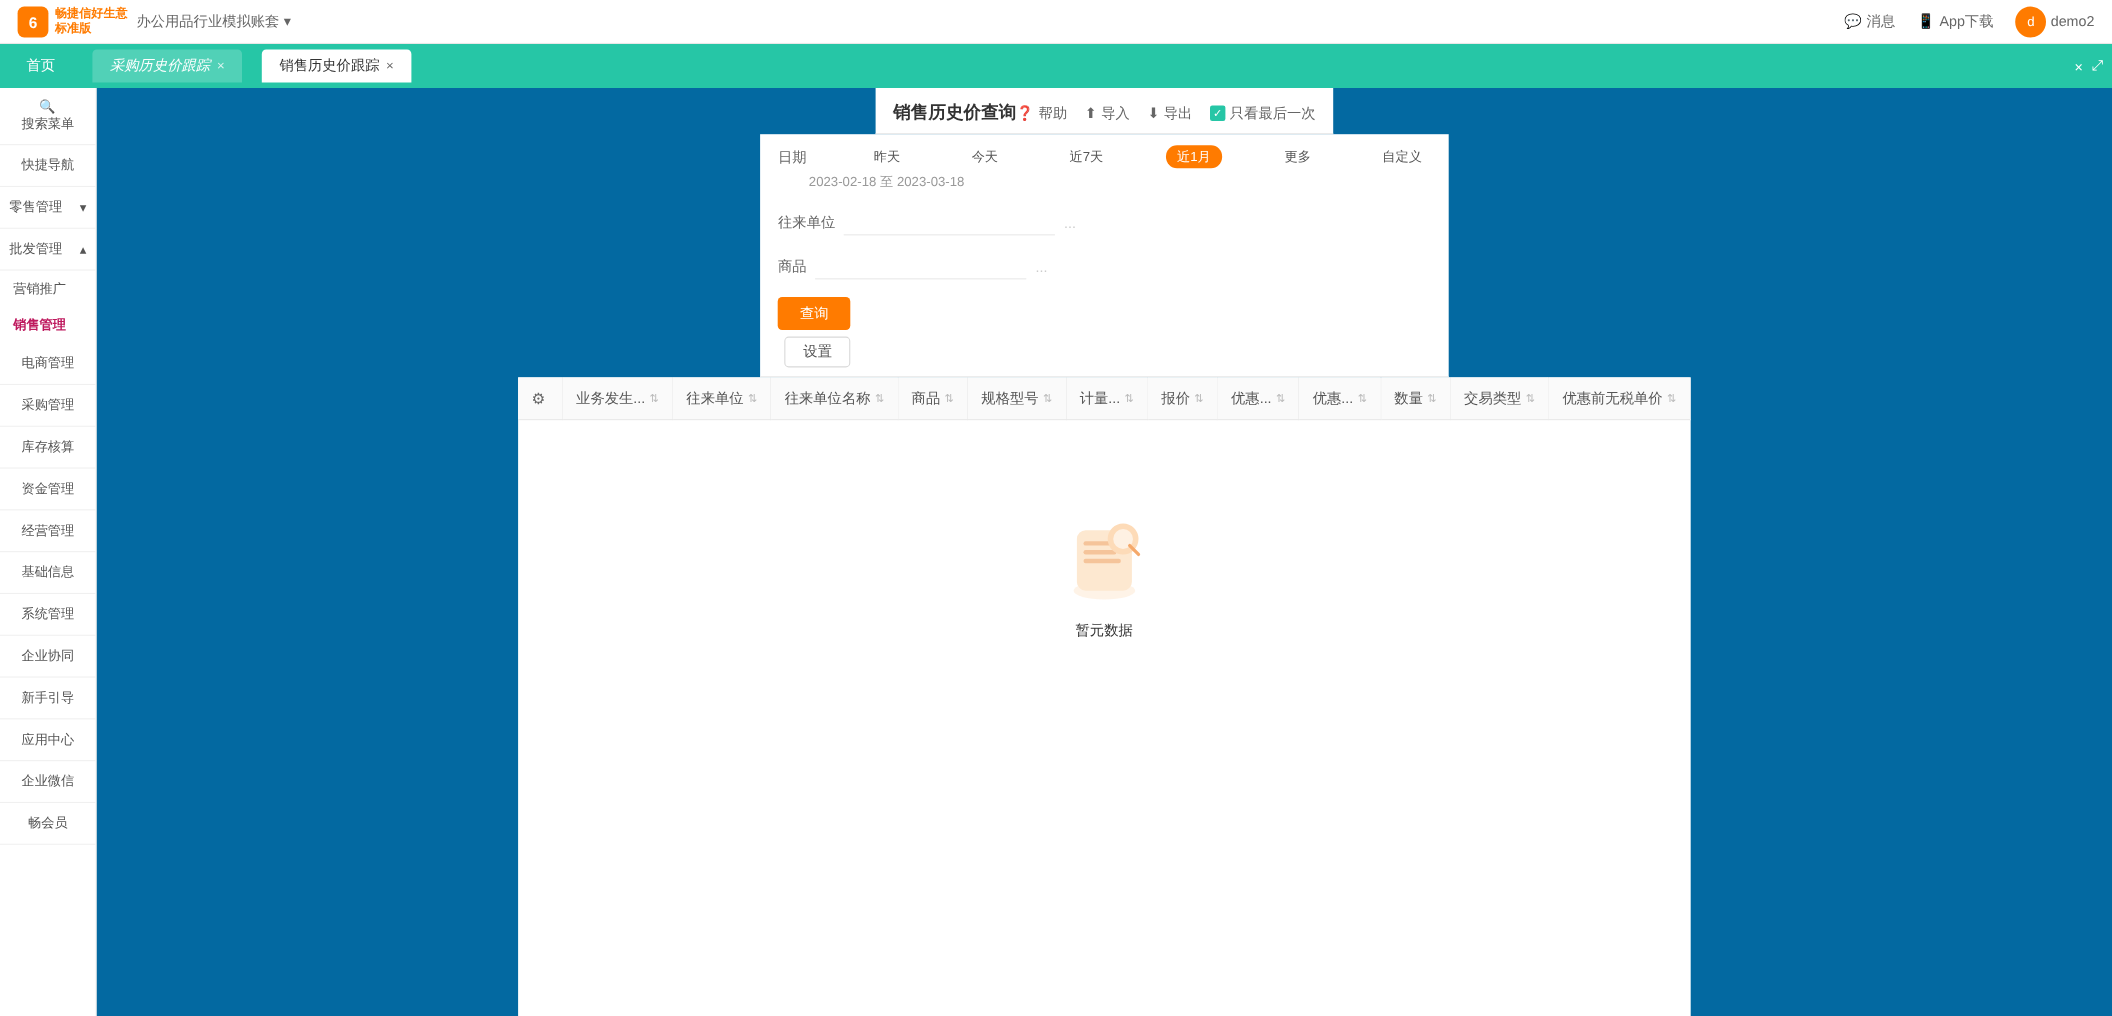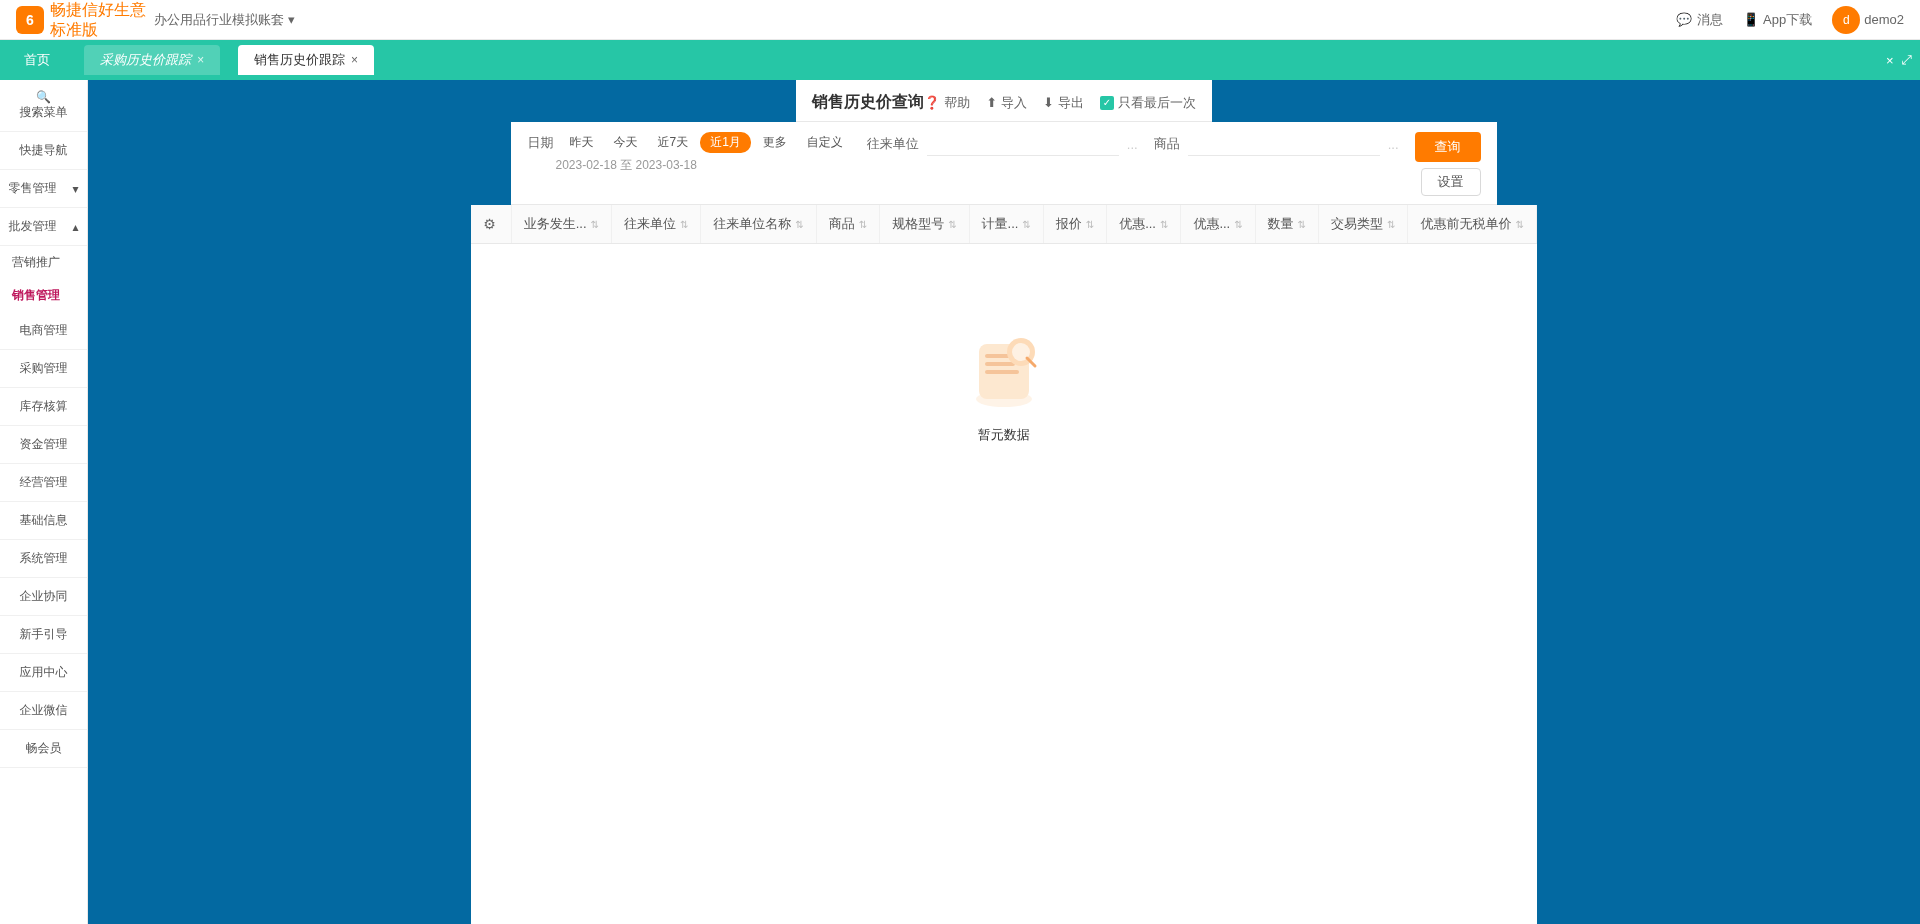--- a/index.html
+++ b/index.html
@@ -3,21 +3,21 @@
   <meta charset="utf-8">
   <style>
     * { margin: 0; padding: 0; box-sizing: border-box; }
     body { font-family: 'Microsoft YaHei', 'PingFang SC', sans-serif; font-size: 13px; background: #f5f5f5; color: #333; width: 1920px; height: 924px; overflow: hidden; display: flex; flex-direction: column; }
 
     
     .top-bar { height: 40px; background: #fff; display: flex; align-items: center; justify-content: space-between; padding: 0 16px; border-bottom: 1px solid #e8e8e8; flex-shrink: 0; }
     .top-bar-left { display: flex; align-items: center; gap: 8px; }
     .logo-area { display: flex; align-items: center; gap: 6px; }
     .logo-icon { width: 28px; height: 28px; background: #ff7b00; border-radius: 6px; display: flex; align-items: center; justify-content: center; color: #fff; font-size: 14px; font-weight: bold; }
-    .logo-text { font-size: 16px; color: #ff7b00; line-height: 1.2; }
+    .logo-text { font-size: 11px; color: #ff7b00; line-height: 1.2; font-weight: bold; }
     .industry-selector { display: flex; align-items: center; gap: 4px; font-size: 13px; color: #666; cursor: pointer; }
     .top-bar-right { display: flex; align-items: center; gap: 20px; }
     .top-bar-btn { display: flex; align-items: center; gap: 4px; color: #666; font-size: 13px; cursor: pointer; }
     .user-avatar { width: 28px; height: 28px; border-radius: 50%; background: #ff7b00; display: flex; align-items: center; justify-content: center; color: #fff; font-size: 12px; }
 
     
     .tab-bar { height: 40px; background: #26c6a6; display: flex; align-items: center; padding: 0 8px; flex-shrink: 0; gap: 18px; }
     .tab { height: 30px; padding: 0 16px; border-radius: 4px 4px 0 0; display: flex; align-items: center; gap: 6px; font-size: 13px; cursor: pointer; }
     .tab-home { background: transparent; color: #fff; }
     .tab-active { background: #fff; color: #333; }
@@ -40,21 +40,21 @@
     .content { flex: 1; display: flex; flex-direction: column; overflow: hidden; background: #0369a1; align-items: center; }
 
     
     .page-header { background: #fff; padding: 12px 16px 8px; border-bottom: 1px solid #e8e8e8; display: flex; align-items: center; justify-content: space-between; flex-shrink: 0; }
     .page-title { font-size: 16px; font-weight: bold; color: #333; }
     .page-header-right { display: flex; align-items: center; gap: 16px; color: #666; font-size: 13px; }
     .header-btn { display: flex; align-items: center; gap: 4px; cursor: pointer; }
     .checkbox-label { display: flex; align-items: center; gap: 4px; cursor: pointer; }
     .checkbox-checked { width: 14px; height: 14px; background: #26c6a6; border-radius: 2px; display: flex; align-items: center; justify-content: center; color: #fff; font-size: 10px; }
     .date-btns { display: flex; align-items: center; gap: 4px; }
-    .date-btn { padding: 2px 8px; border-radius: 3px; font-size: 12px; cursor: pointer; color: #555; }
+    .date-btn { padding: 2px 8px; border-radius: 3px; font-size: 12px; cursor: pointer; color: #555; margin-left: 45px; }
     .date-btn-active { background: #ff7b00; color: #fff; border-radius: 10px; padding: 2px 10px; }
     .filter-input { border: none; border-bottom: 1px solid #d9d9d9; padding: 4px 8px; font-size: 13px; color: #999; min-width: 180px; outline: none; background: transparent; }
     .query-btn { background: #ff7b00; color: #fff; border: none; padding: 6px 20px; border-radius: 4px; font-size: 13px; cursor: pointer; }
     .setting-btn { background: #fff; color: #555; border: 1px solid #d9d9d9; padding: 4px 16px; border-radius: 4px; font-size: 13px; cursor: pointer; }
 
     
     .table-container { flex: 1; overflow: auto; background: #fff; margin: 0; }
     .data-table { width: 100%; border-collapse: collapse; font-size: 13px; }
     .data-table th { background: #fafafa; padding: 10px 12px; text-align: left; border-bottom: 1px solid #e8e8e8; border-right: 1px solid #f0f0f0; color: #555; font-weight: normal; white-space: nowrap; position: sticky; top: 0; }
     .data-table td { padding: 10px 12px; border-bottom: 1px solid #f0f0f0; border-right: 1px solid #f5f5f5; }
@@ -205,21 +205,21 @@
           <span>导出</span>
         </div>
         <div class="checkbox-label">
           <div class="checkbox-checked">✓</div>
           <span>只看最后一次</span>
         </div>
       </div>
     </div>
 
     <div style="background:#fff; padding:10px 16px 8px; border-bottom:1px solid #e8e8e8; flex-shrink:0;">
-      <div style="display:flex; align-items:flex-start; gap:16px;">
+      <div style="display:flex; align-items:flex-start; gap:16px;flex-direction:column;">
 
         <div style="display:flex; flex-direction:column; gap:4px;">
           <div style="display:flex; align-items:center; gap:8px;">
             <span style="color:#666; font-size:13px;">日期</span>
             <div class="date-btns">
               <span class="date-btn">昨天</span>
               <span class="date-btn">今天</span>
               <span class="date-btn">近7天</span>
               <span class="date-btn date-btn-active">近1月</span>
               <span class="date-btn">更多</span>

